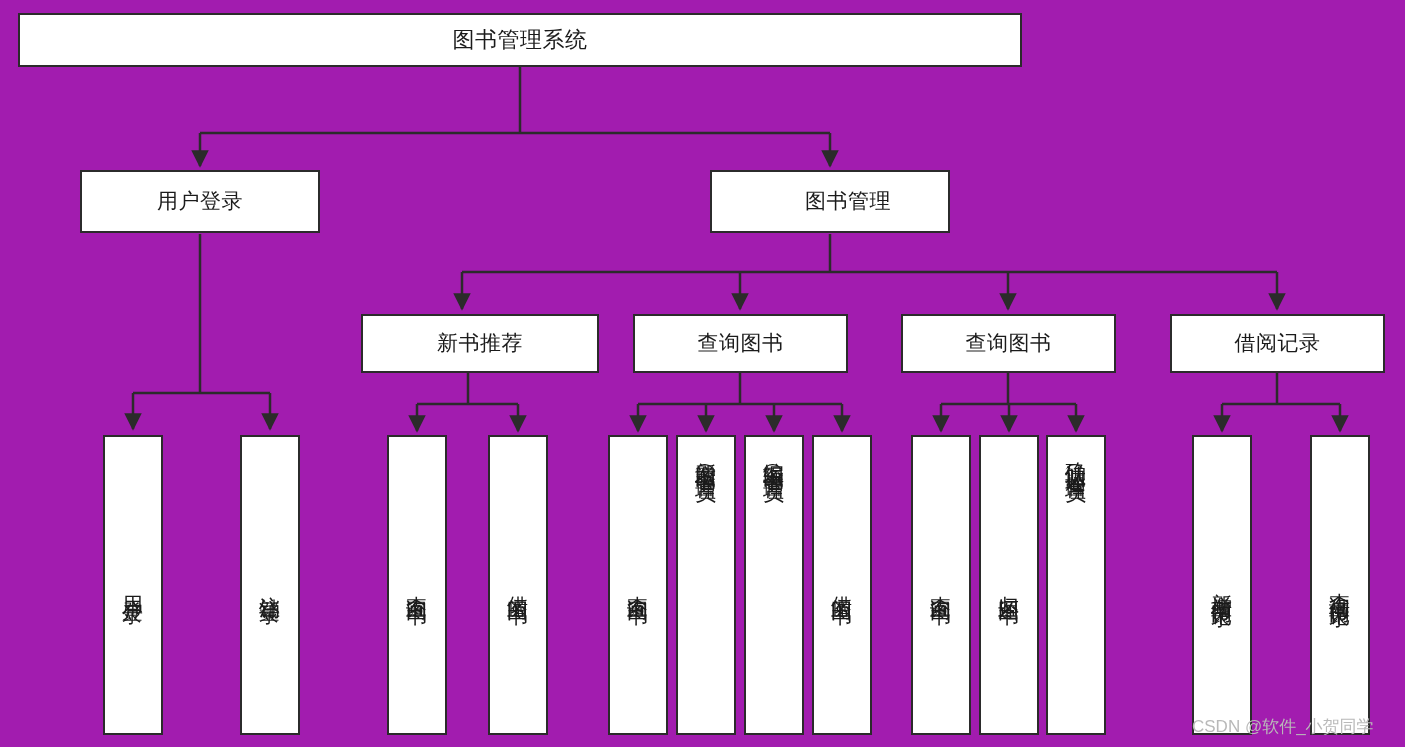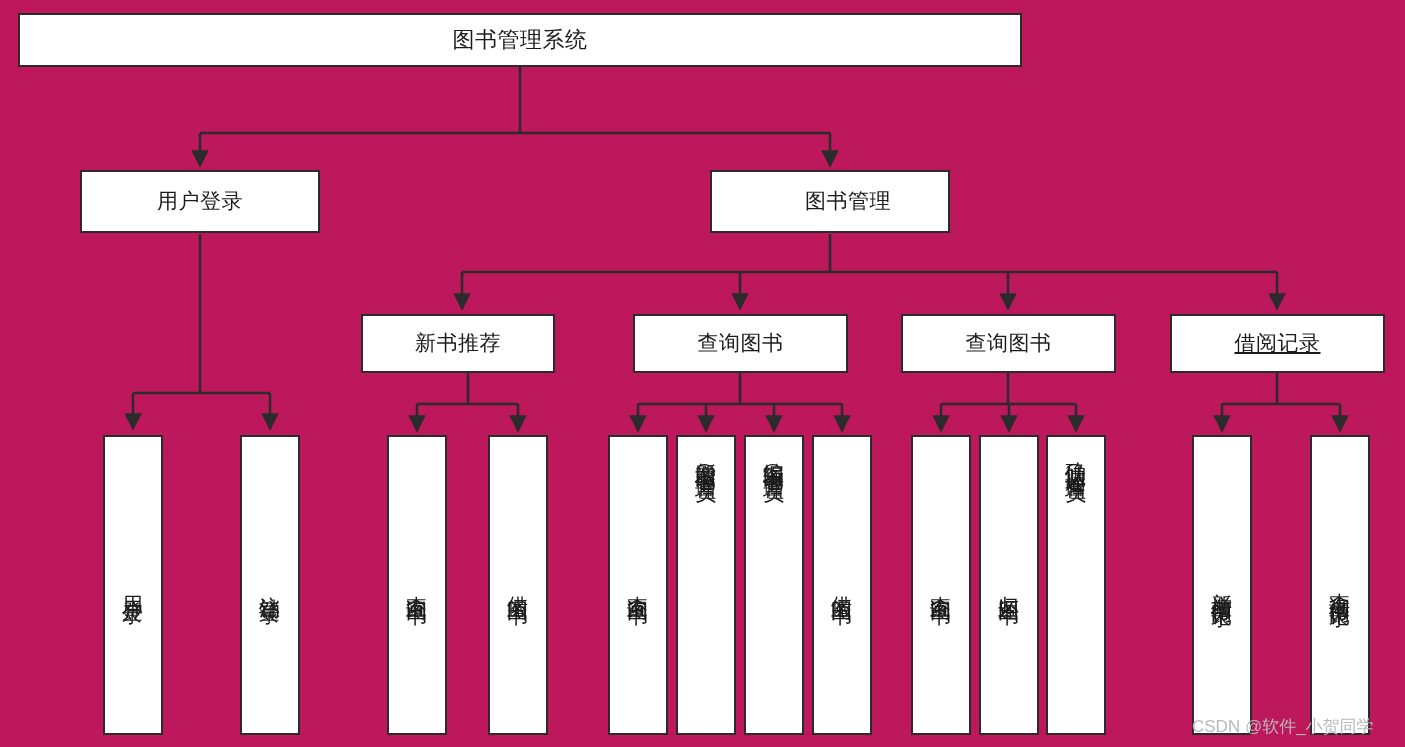--- a/index.html
+++ b/index.html
@@ -7,21 +7,21 @@
     padding: 0;
     background: #ffffff;
   }
   body {
     font-family: "Liberation Sans", "DejaVu Sans", sans-serif;
   }
   #canvas {
     position: relative;
     width: 1405px;
     height: 747px;
-    background: #be185d;
+    background: #a21caf;
     overflow: hidden;
   }
   svg#edges {
     position: absolute;
     left: 0;
     top: 0;
     width: 1405px;
     height: 747px;
   }
   .node {
@@ -130,30 +130,30 @@
     <span class="lbl">图书管理系统</span>
   </div>
 
   <div class="node horiz" style="left:80px; top:170px; width:240px; height:63px;">
     <span class="lbl">用户登录</span>
   </div>
   <div class="node horiz" style="left:710px; top:170px; width:240px; height:63px;padding-left:36px;">
     <span class="lbl">图书管理</span>
   </div>
 
-  <div class="node horiz" style="left:361px; top:314px; width:194px; height:59px;">
+  <div class="node horiz" style="left:361px; top:314px; width:238px; height:59px;">
     <span class="lbl">新书推荐</span>
   </div>
   <div class="node horiz" style="left:633px; top:314px; width:215px; height:59px;">
     <span class="lbl">查询图书</span>
   </div>
   <div class="node horiz" style="left:901px; top:314px; width:215px; height:59px;">
     <span class="lbl">查询图书</span>
   </div>
-  <div class="node horiz" style="left:1170px; top:314px; width:215px; height:59px;text-decoration:underline;">
+  <div class="node horiz" style="left:1170px; top:314px; width:215px; height:59px;">
     <span class="lbl">借阅记录</span>
   </div>
 
   <div class="node vert centered" style="left:103px; top:435px; width:60px; height:300px;">
     <span class="lbl">用户登录</span>
   </div>
   <div class="node vert centered" style="left:240px; top:435px; width:60px; height:300px;">
     <span class="lbl">注销登录</span>
   </div>
 

